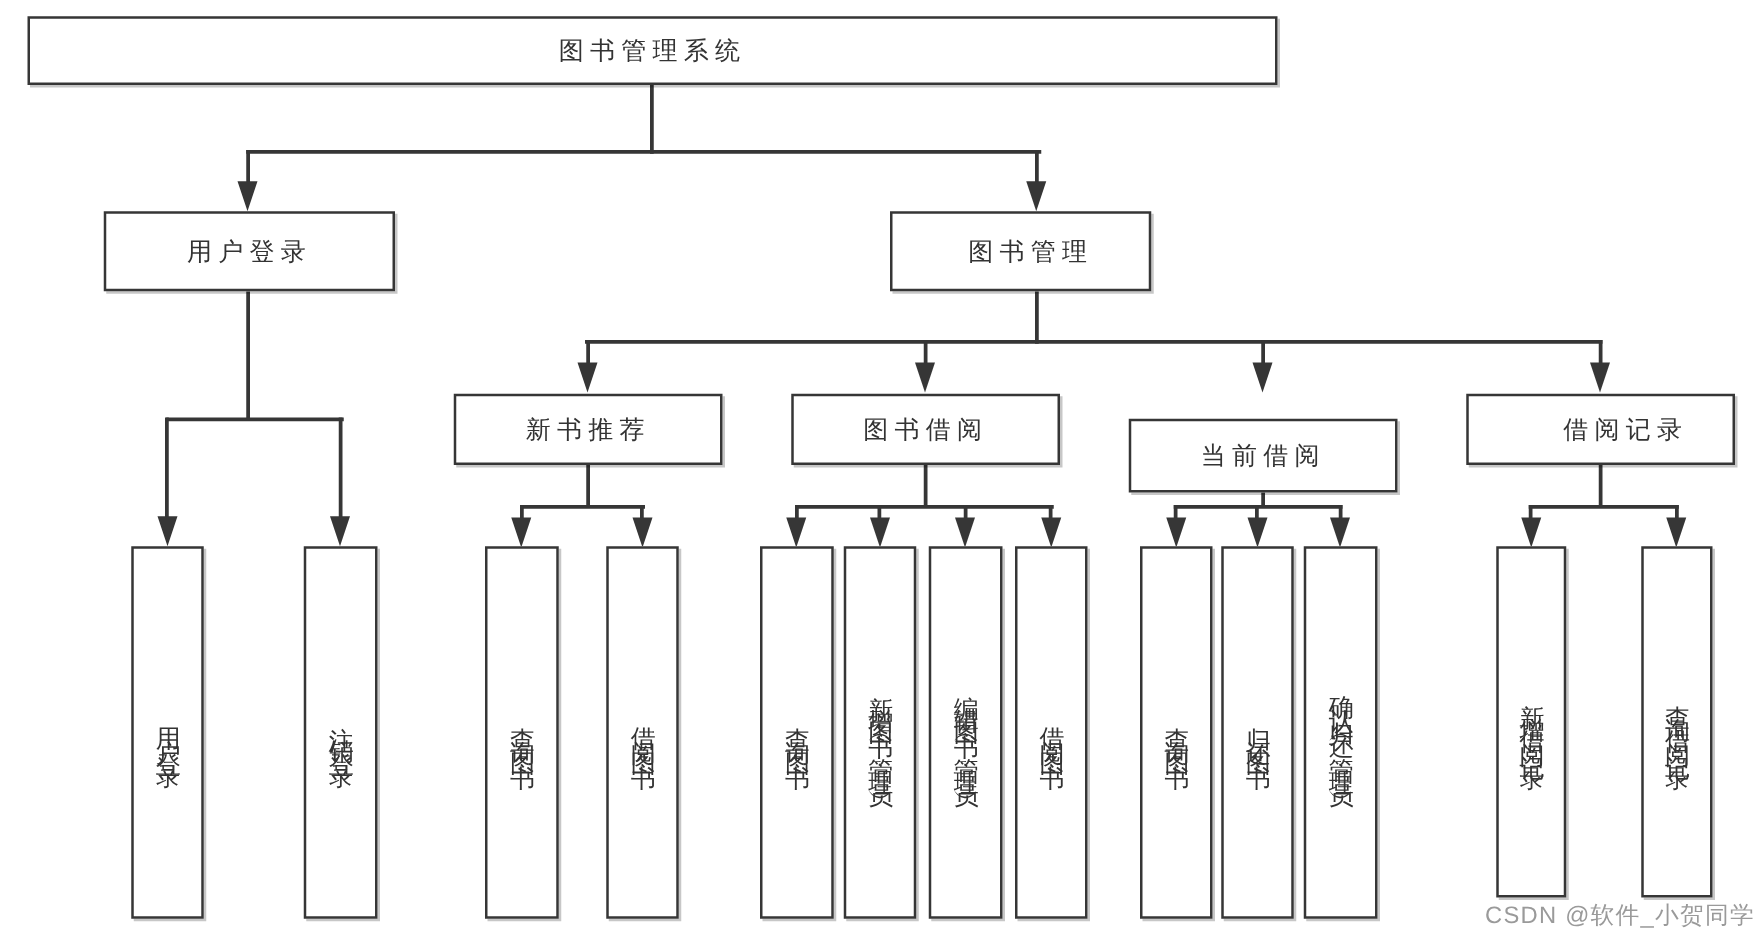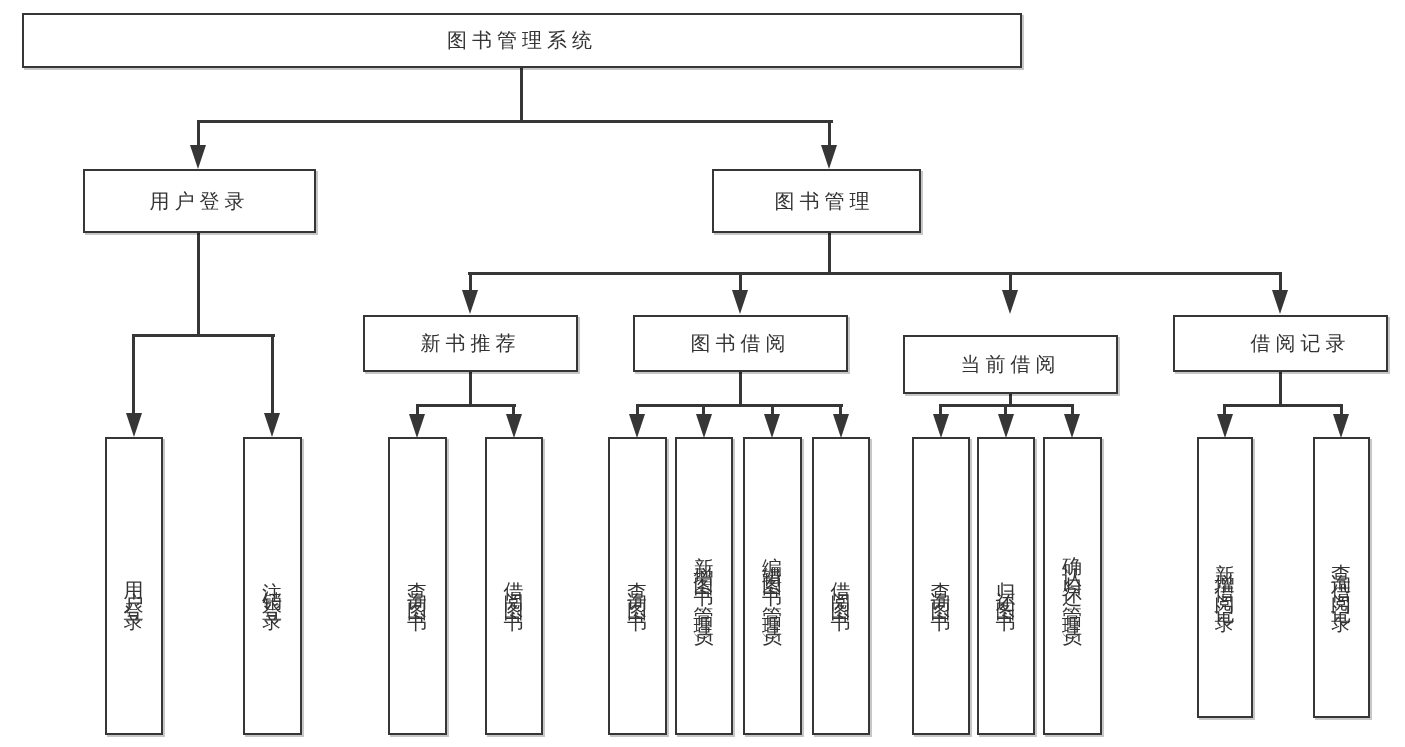--- a/index.html
+++ b/index.html
@@ -161,14 +161,15 @@
   <div class="vline" style="left:1071px;top:404px;height:12px;"></div>
   <div class="arrow" style="left:1064px;top:414px;"></div>
 
   <div class="vline" style="left:1279px;top:372px;height:34px;"></div>
   <div class="hline" style="left:1223px;top:404px;width:120px;"></div>
   <div class="vline" style="left:1223px;top:404px;height:12px;"></div>
   <div class="arrow" style="left:1217px;top:414px;"></div>
   <div class="vline" style="left:1340px;top:404px;height:12px;"></div>
   <div class="arrow" style="left:1333px;top:414px;"></div>
 
+  <div class="watermark">CSDN @软件_小贺同学</div>
 
 </div>
 
 </body></html>

